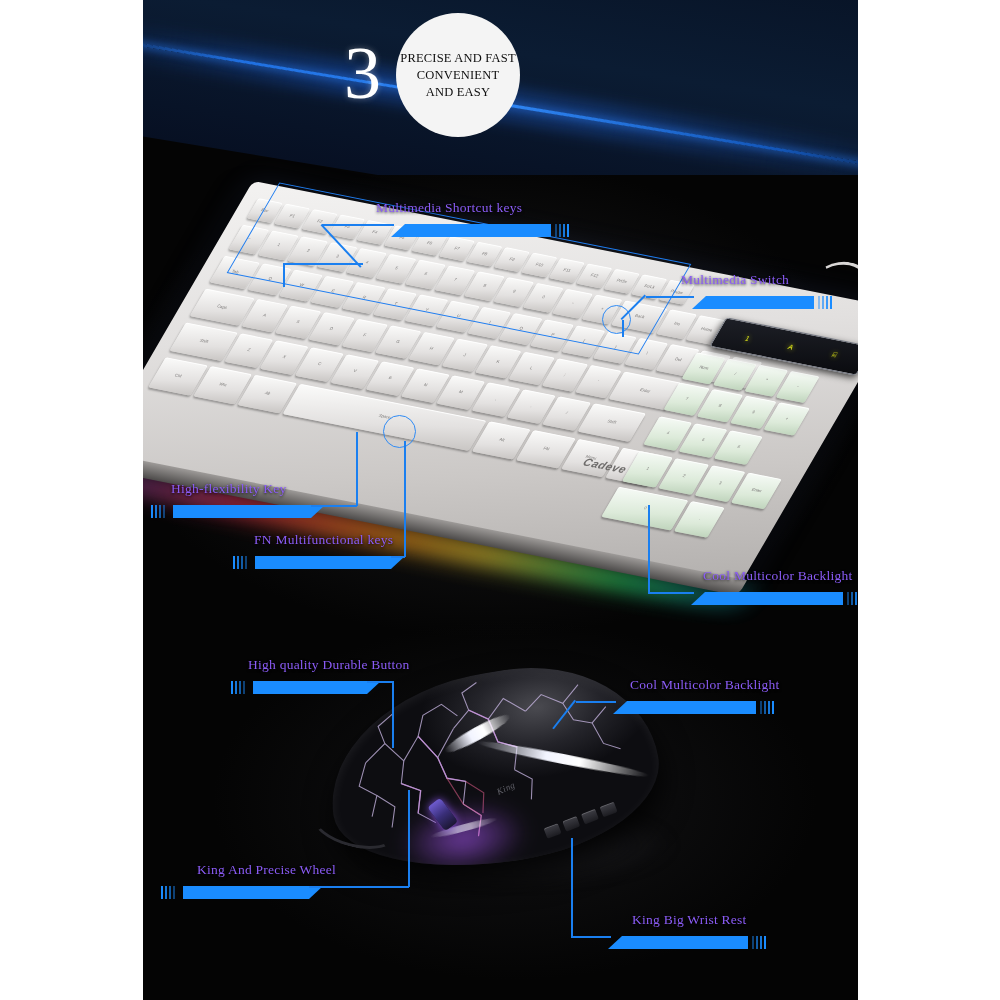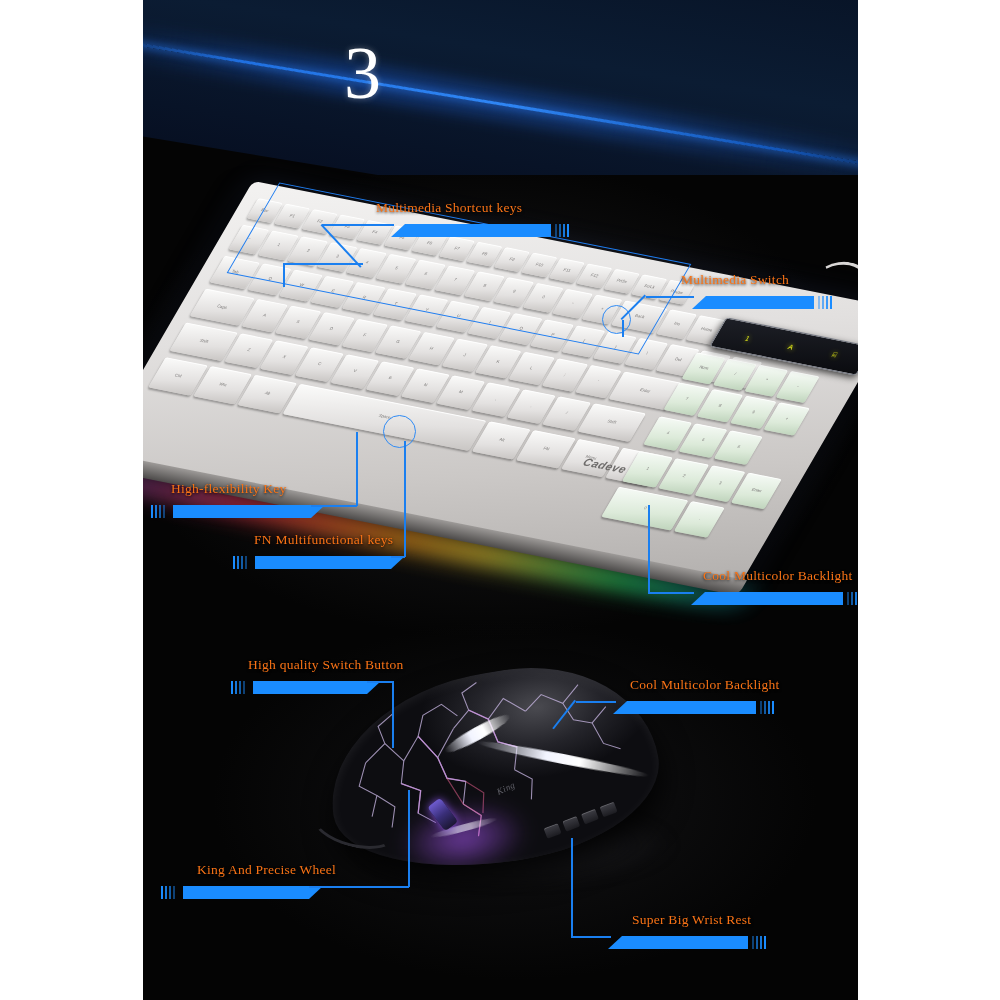--- a/index.html
+++ b/index.html
@@ -58,21 +58,21 @@
     text-align:center;
   }
   .badge-circle span{
     display:block;color:#0d0d0d;font-size:12.5px;line-height:17px;
     letter-spacing:.2px;white-space:nowrap;
   }
 
   
   .callout{position:absolute;}
   .callout .ctext{
-    position:absolute;white-space:nowrap;color:#f97316;font-size:13.5px;
+    position:absolute;white-space:nowrap;color:#8b5cf6;font-size:13.5px;
     letter-spacing:.25px;
     text-shadow:0 1px 3px rgba(0,0,0,.95);
   }
   .bar{
     position:absolute;height:13px;background:#1a8cff;
   }
   
   .bar.right{clip-path:polygon(14px 0,100% 0,100% 100%,0 100%);}
   
   .bar.left{clip-path:polygon(0 0,100% 0,calc(100% - 14px) 100%,0 100%);}
@@ -207,20 +207,25 @@
 
 <div id="stage">
 
   <div class="beam-wrap">
     <div class="beam-dark"></div>
     <div class="beam-glow"></div>
     <div class="beam-line"></div>
   </div>
 
   <div class="badge-num">3</div>
+  <div class="badge-circle">
+    <span>PRECISE AND FAST</span>
+    <span>CONVENIENT</span>
+    <span>AND EASY</span>
+  </div>
 
   <div id="kb">
     <div class="kb-glow"></div>
 
     <div class="kb-body">
       <div class="kb-underglow"></div>
       <div class="kb-plate"></div>
       <div class="kb-skirt"></div>
 
       <div id="kbkeys">
@@ -477,21 +482,21 @@
         <i></i>
           <i></i>
           <i></i>
           <i></i>
       </div>
     </div>
     <div class="m-cable"></div>
   </div>
 
   <div class="callout">
-    <div class="ctext" style="left:105px;top:657px;">High quality Switch Button</div>
+    <div class="ctext" style="left:105px;top:657px;">High quality Durable Button</div>
     <div class="ticks rev" style="left:88px;top:681px;">
         <i></i>
         <i></i>
         <i></i>
         <i></i>
       </div>
     <div class="bar left" style="left:110px;top:681px;width:128px;"></div>
     <div class="lead h" style="left:224px;top:681px;width:26px;"></div>
     <div class="lead v" style="left:249px;top:681px;height:67px;"></div>
   </div>
@@ -516,21 +521,21 @@
         <i></i>
         <i></i>
         <i></i>
       </div>
     <div class="bar left" style="left:40px;top:886px;width:140px;"></div>
     <div class="lead h" style="left:166px;top:886px;width:100px;"></div>
     <div class="lead v" style="left:265px;top:790px;height:97px;"></div>
   </div>
 
   <div class="callout">
-    <div class="ctext" style="left:489px;top:912px;">Super Big Wrist Rest</div>
+    <div class="ctext" style="left:489px;top:912px;">King Big Wrist Rest</div>
     <div class="bar right" style="left:465px;top:936px;width:140px;"></div>
     <div class="ticks" style="left:609px;top:936px;">
         <i></i>
         <i></i>
         <i></i>
         <i></i>
       </div>
     <div class="lead h" style="left:428px;top:936px;width:40px;"></div>
     <div class="lead v" style="left:428px;top:838px;height:99px;"></div>
   </div>

